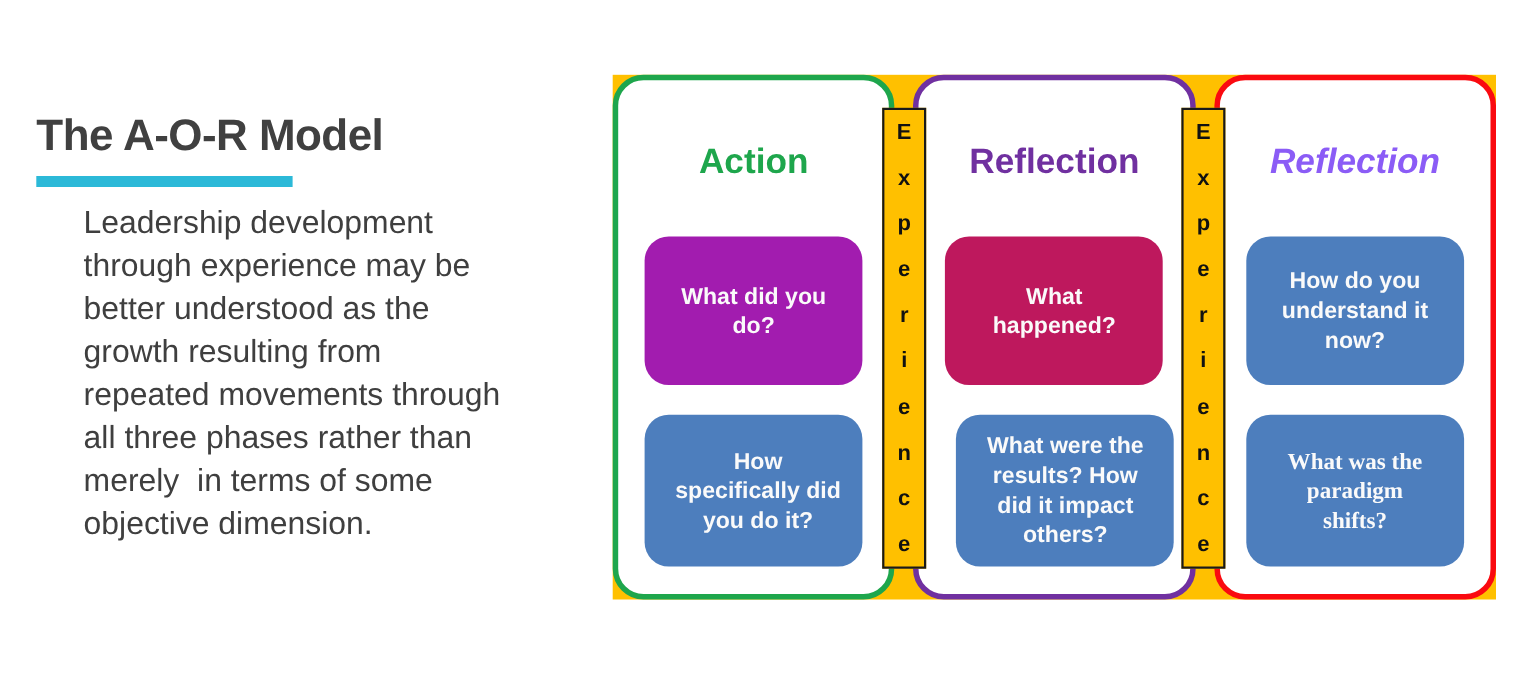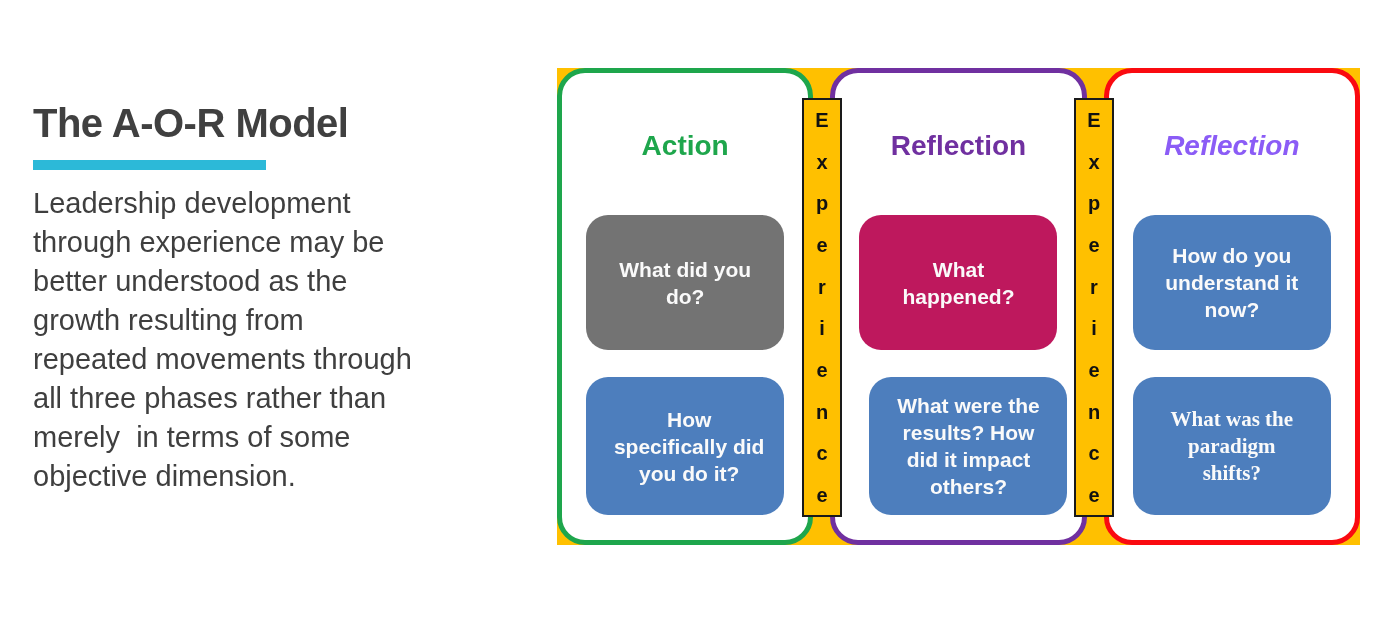--- a/index.html
+++ b/index.html
@@ -29,20 +29,21 @@
     width: 233px; height: 10px;
     background: #2cb9d8;
     margin-top: 14px;
   }
   .body-paragraph {
     margin-top: 14px;
     font-size: 29px;
     color: #3f3f3f;
     line-height: 39px;
     white-space: pre-wrap;
+    margin-left: 43px;
   }
 
   
   .diagram {
     position: absolute;
     left: 557px; top: 68px;
     width: 803px; height: 477px;
     background: #ffc000;
   }
   .panels {
@@ -55,21 +56,21 @@
     box-sizing: border-box;
     background: #ffffff;
     border: 5px solid #888;
     border-radius: 28px;
     display: flex;
     flex-direction: column;
     align-items: center;
   }
   .panel-title {
     margin-top: 53px;
-    font-size: 28px;
+    font-size: 32px;
     font-weight: bold;
     line-height: 40px;
     white-space: nowrap;
   }
   .qbox {
     width: 198px;
     box-sizing: border-box;
     padding: 4px 8px;
     border-radius: 22px;
     background: #4d7ebd;
@@ -121,21 +122,21 @@
 all three phases rather than
 merely  in terms of some
 objective dimension.</div>
 </div>
 
 <div class="diagram" style="background: rgb(255, 192, 0);">
   <div class="panels">
 
     <div class="panel" style="border-color: rgb(30, 166, 76);">
       <div class="panel-title" style="color: rgb(30, 166, 76);">Action</div>
-      <div class="qbox first" style="background: #737373;">What did you
+      <div class="qbox first" style="background: #a21caf;">What did you
 do?</div>
       <div class="qbox second" style="background: rgb(77, 126, 189); padding-left: 16px;">How
 specifically did
 you do it?</div>
     </div>
 
     <div class="panel" style="border-color: rgb(112, 48, 160);">
       <div class="panel-title" style="color: rgb(112, 48, 160);">Reflection</div>
       <div class="qbox first" style="background: #be185d;">What
 happened?</div>

